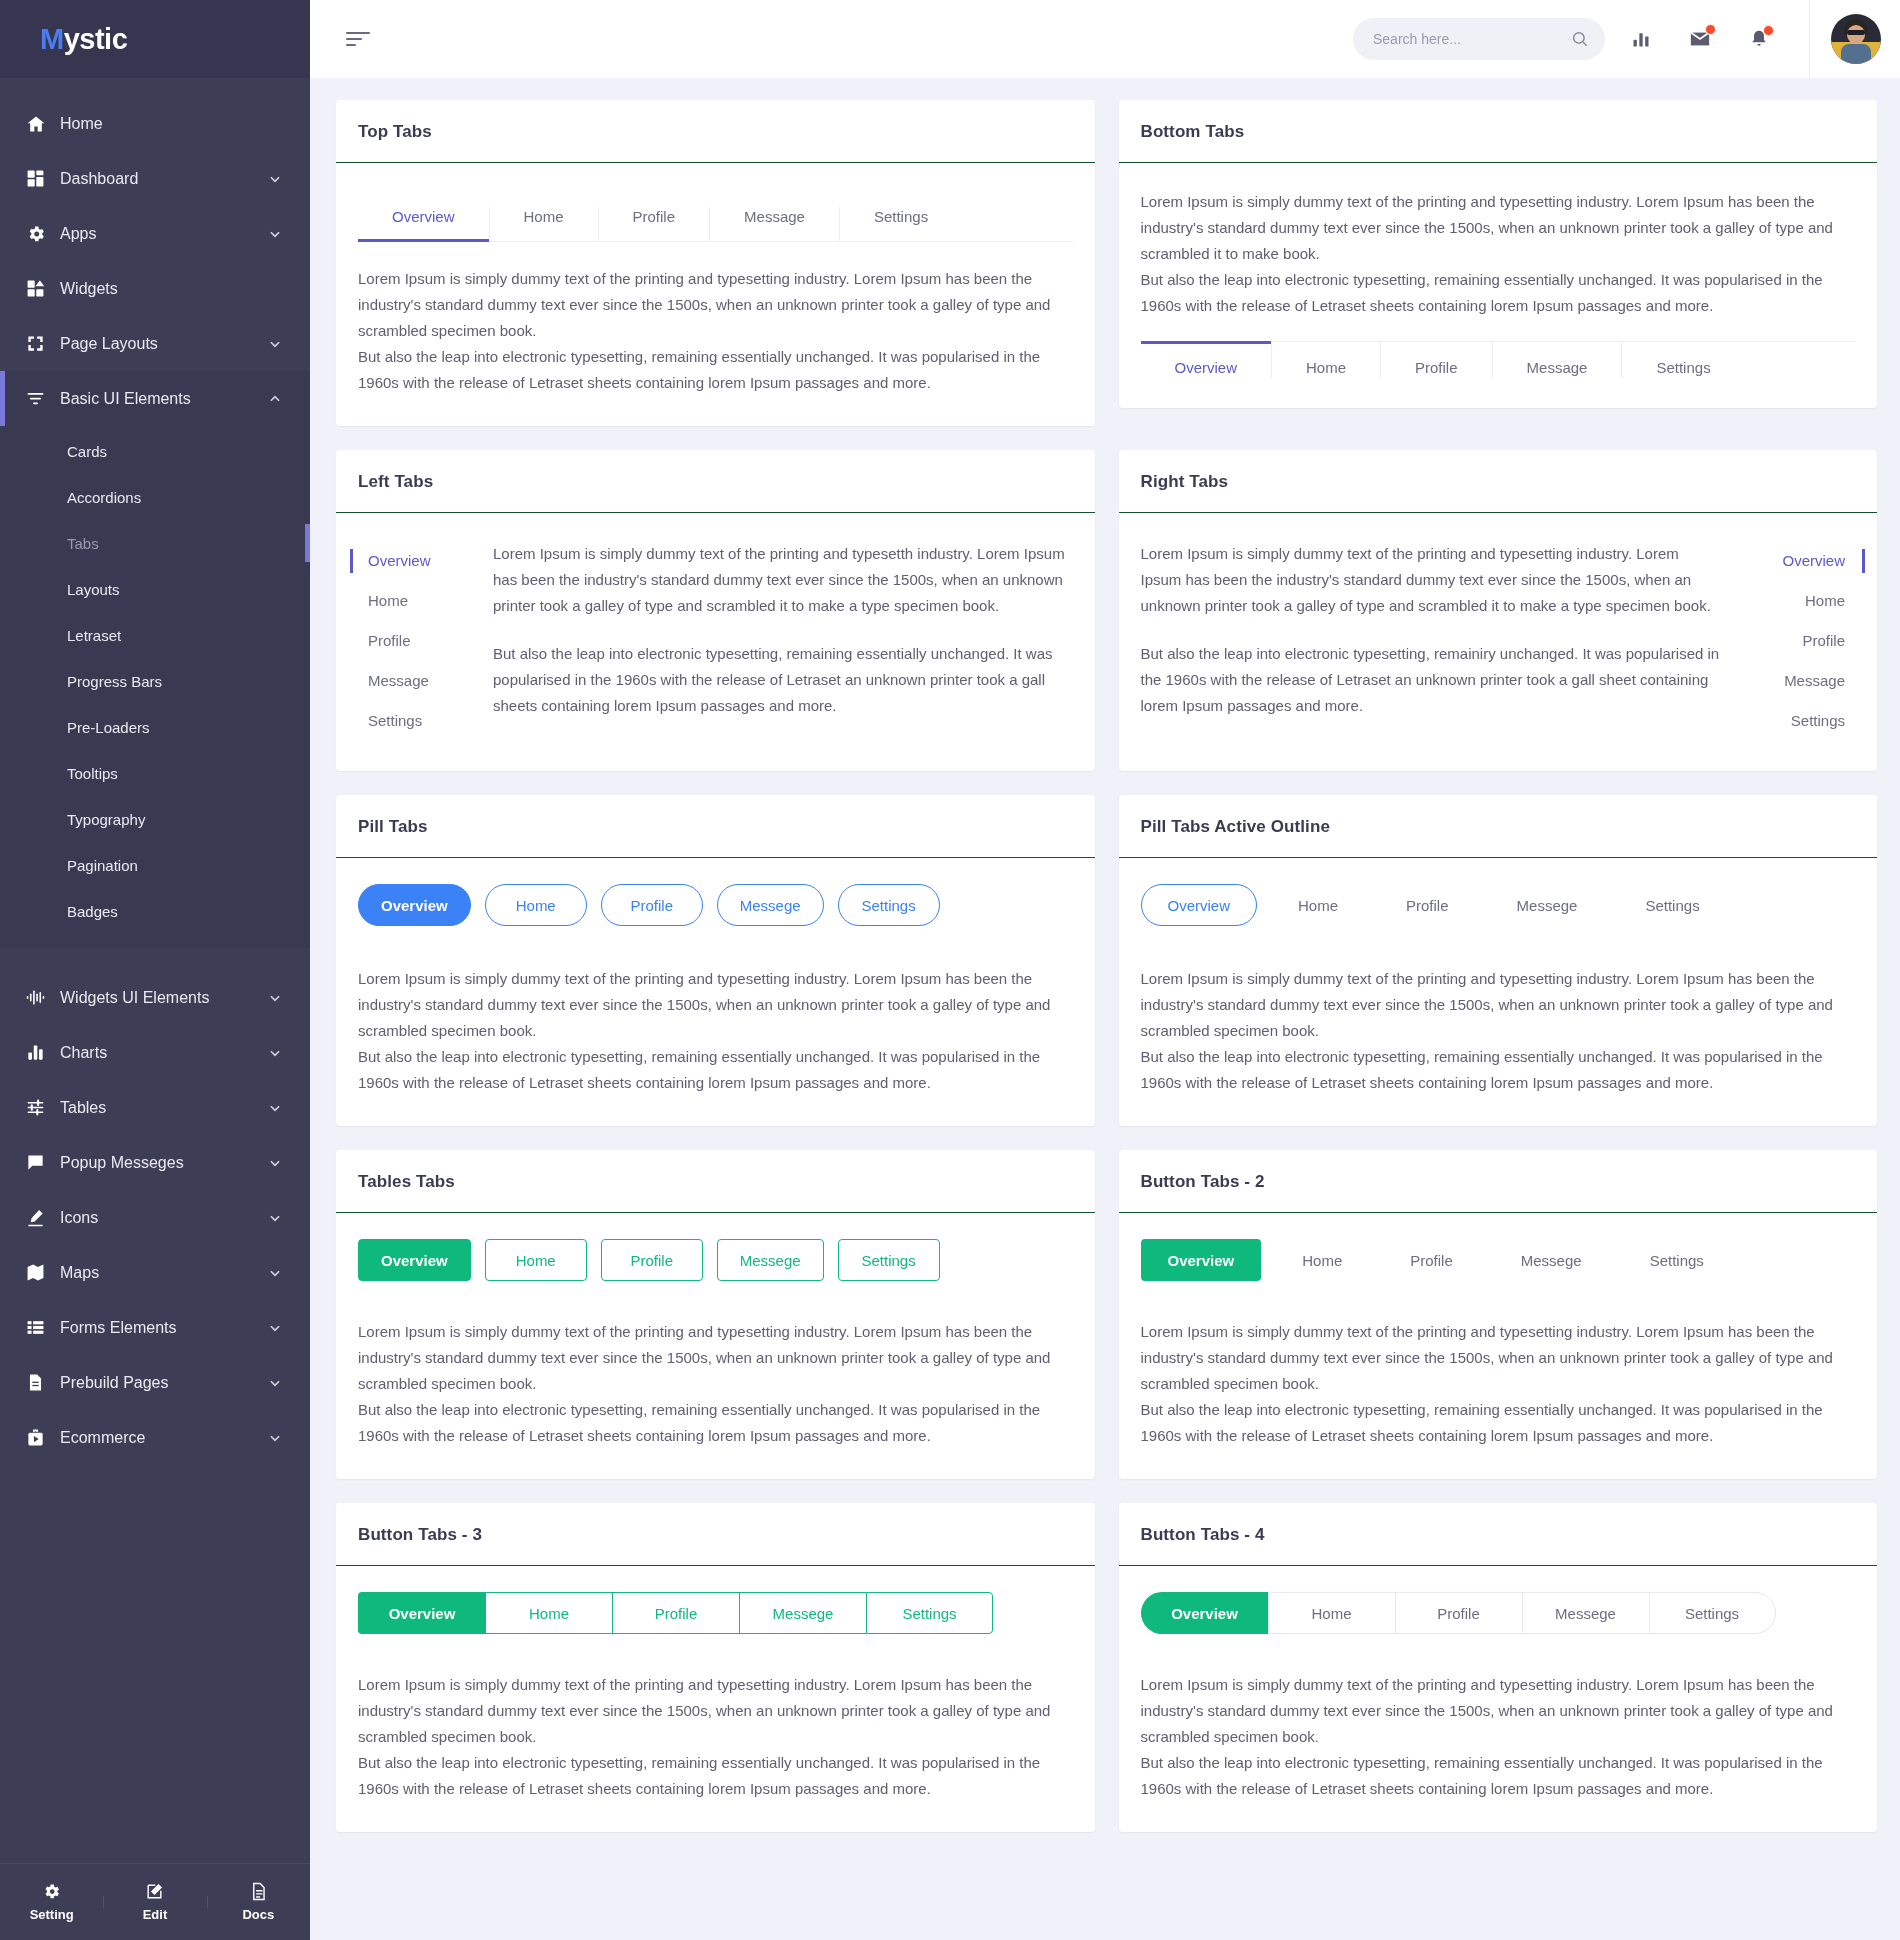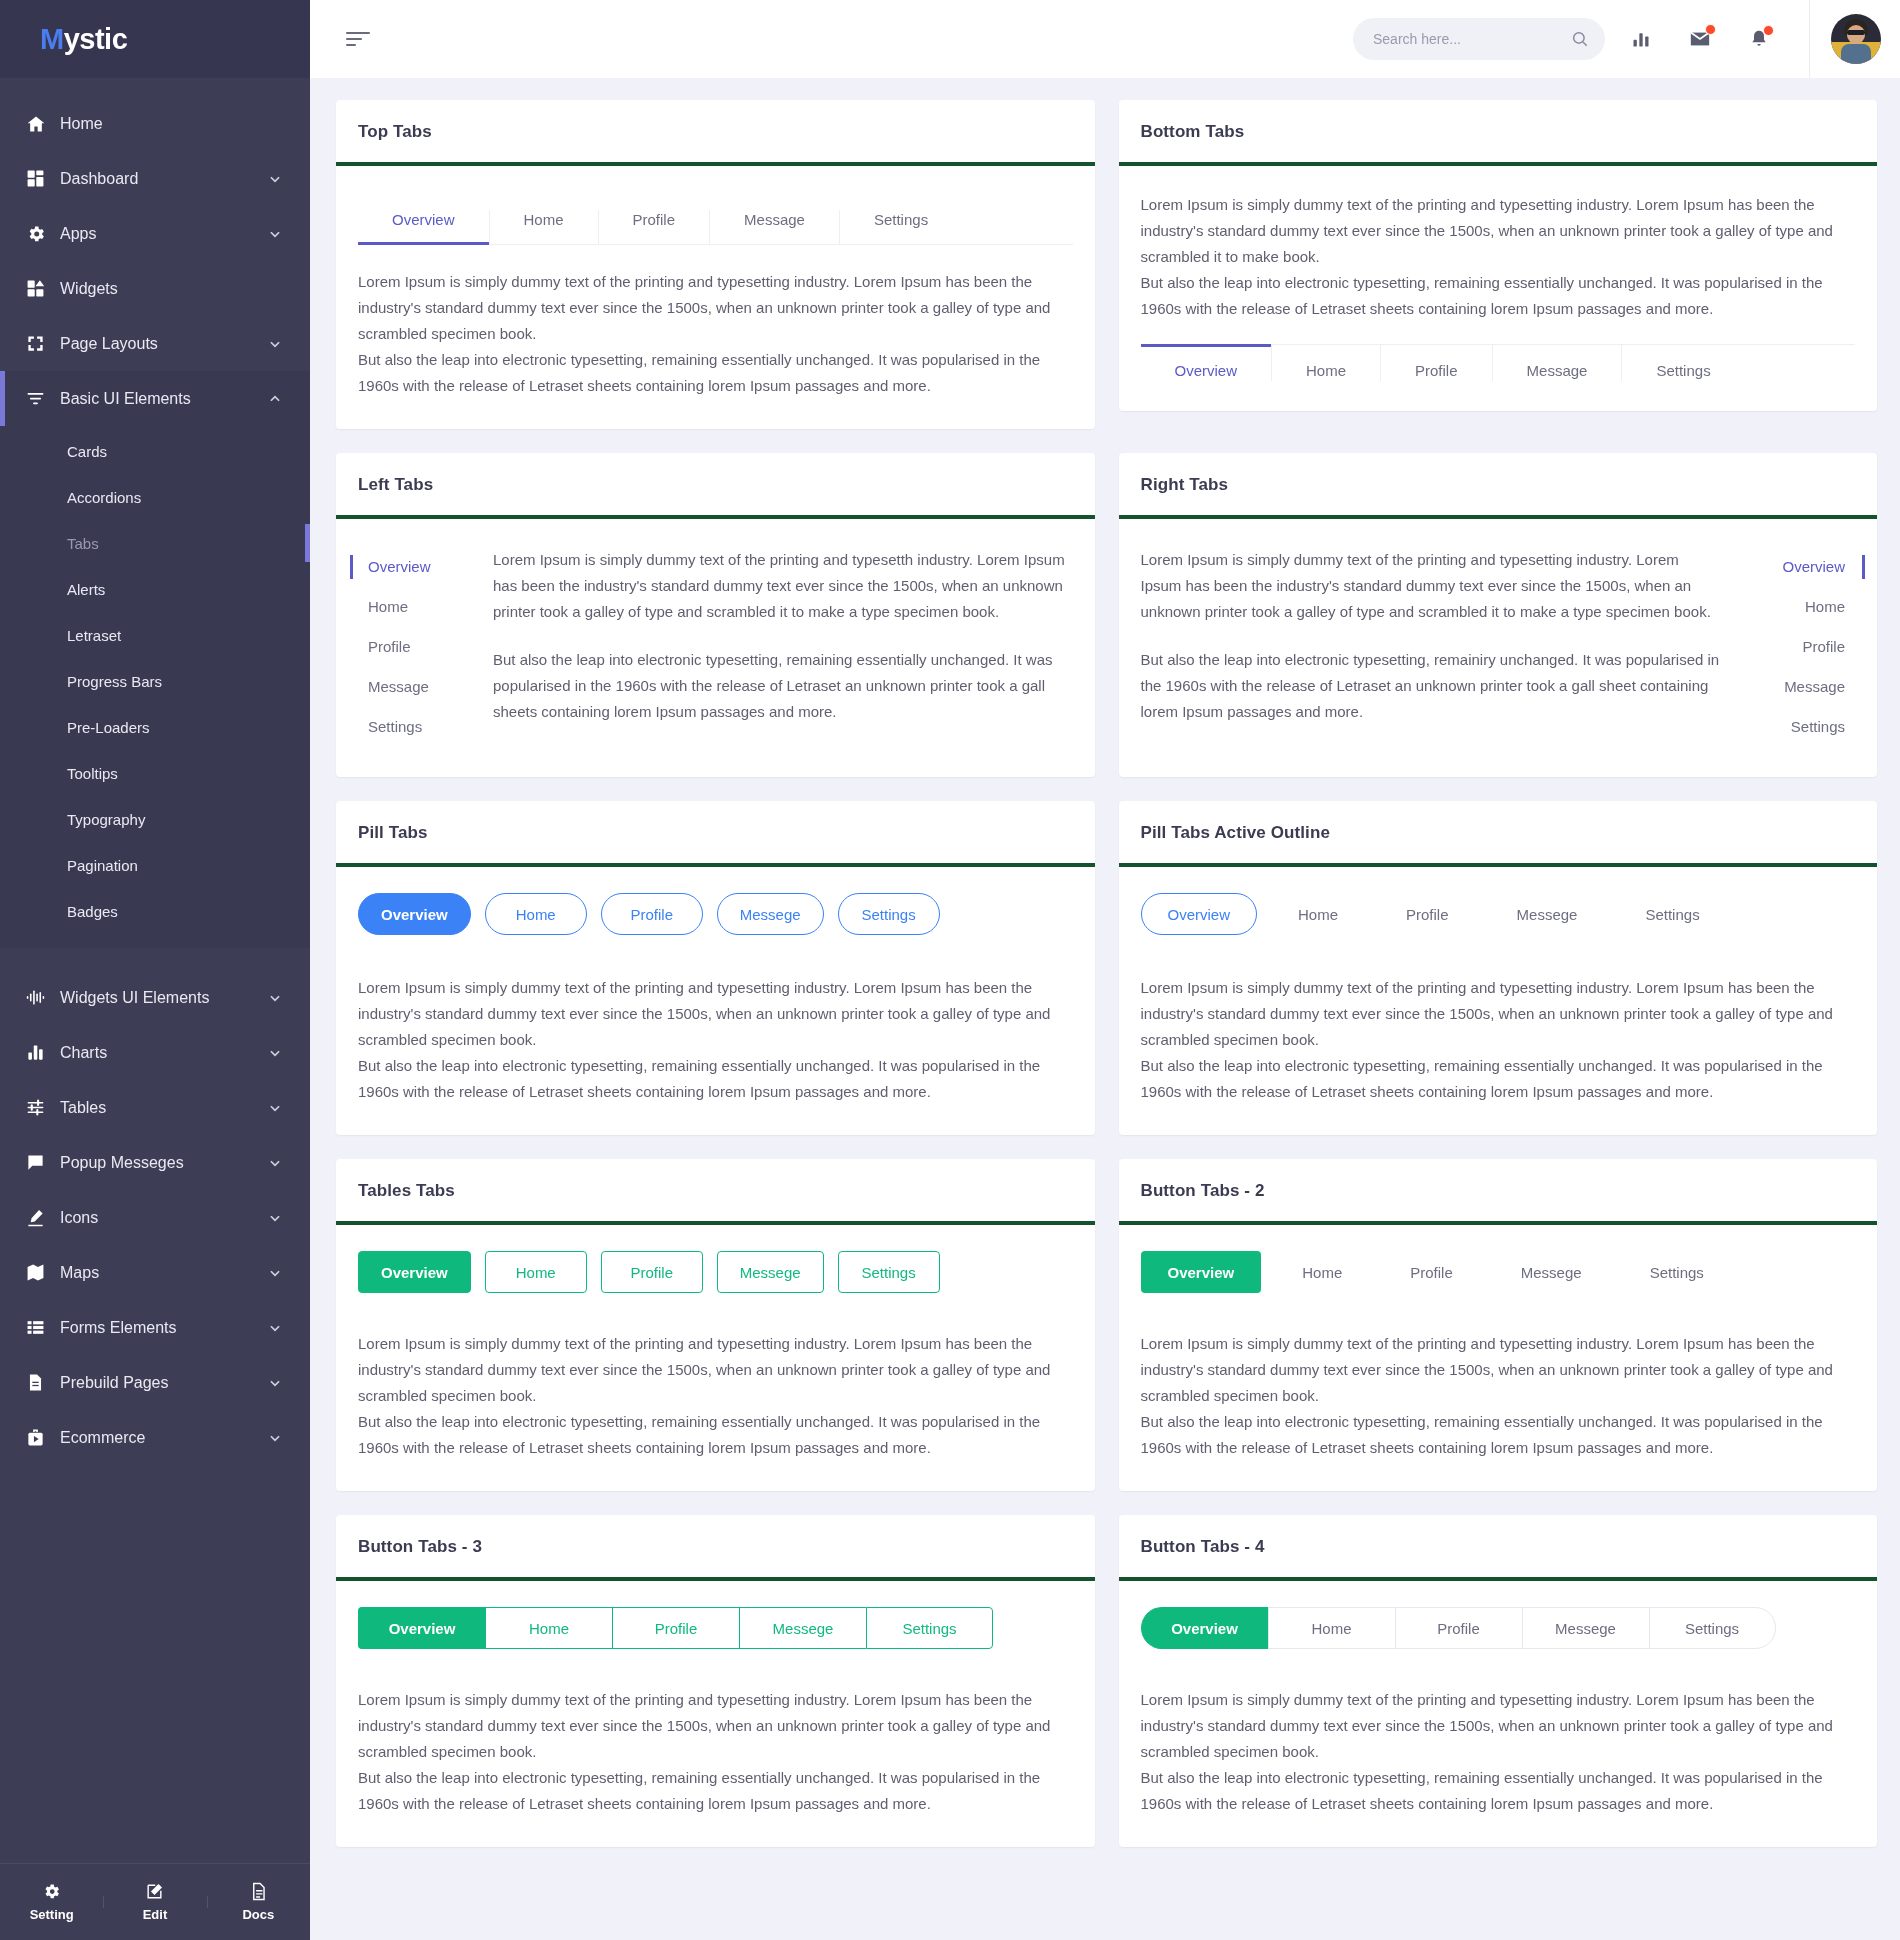--- a/index.html
+++ b/index.html
@@ -96,21 +96,21 @@
   .avatar .hair{position:absolute;left:13px;top:5px;width:24px;height:17px;border-radius:12px 12px 4px 4px;background:#2a2520;}
   .avatar .face{position:absolute;left:16px;top:11px;width:18px;height:19px;border-radius:9px;background:#d8a882;}
   .avatar .glass{position:absolute;left:16px;top:16px;width:18px;height:5px;background:#1d1d26;border-radius:2px;}
   .avatar .chair{position:absolute;left:0;bottom:0;width:50px;height:22px;background:#e0b23c;}
   .avatar .body{position:absolute;left:10px;bottom:0;width:30px;height:20px;border-radius:8px 8px 0 0;background:#53718f;}
 
   .content{flex:1 1 auto;padding:22px 24px 30px 26px;}
   .grid{display:grid;grid-template-columns:1fr 1fr;gap:24px;align-items:start;}
 
   .card{background:#fff;border-radius:4px;box-shadow:0 1px 2px rgba(16,24,40,.06);}
-  .card-head{padding:22px 22px 20px;border-bottom:4px solid #14532d;}
+  .card-head{padding:22px 22px 20px;border-bottom:1px solid #14532d;}
   .card-title{font-size:17px;font-weight:600;color:#3b3b52;letter-spacing:0.1px;}
   .card-body{padding:26px 22px 30px;}
 
   .para{font-size:14.4px;line-height:26px;color:#5f5f70;}
   .para + .para{margin-top:0;}
 
   
   .line-tabs{display:flex;border-bottom:1px solid #eeeef4;}
   .line-tab{
     padding:0 34px 14px;font-size:15px;color:#6e6e82;cursor:pointer;position:relative;
@@ -292,21 +292,21 @@
           <svg width="14" height="14" viewBox="0 0 24 24" fill="none" stroke="currentColor" stroke-width="3">
               <path d="M5 15l7-7 7 7"></path>
             </svg>
         </span>
       </div>
 
       <div class="sub">
         <div class="sub-item">Cards</div>
         <div class="sub-item">Accordions</div>
         <div class="sub-item current">Tabs</div>
-        <div class="sub-item">Alerts</div>
+        <div class="sub-item">Layouts</div>
         <div class="sub-item">Letraset</div>
         <div class="sub-item">Progress Bars</div>
         <div class="sub-item">Pre-Loaders</div>
         <div class="sub-item">Tooltips</div>
         <div class="sub-item">Typography</div>
         <div class="sub-item">Pagination</div>
         <div class="sub-item">Badges</div>
       </div>
 
       <div class="nav-gap"></div>

